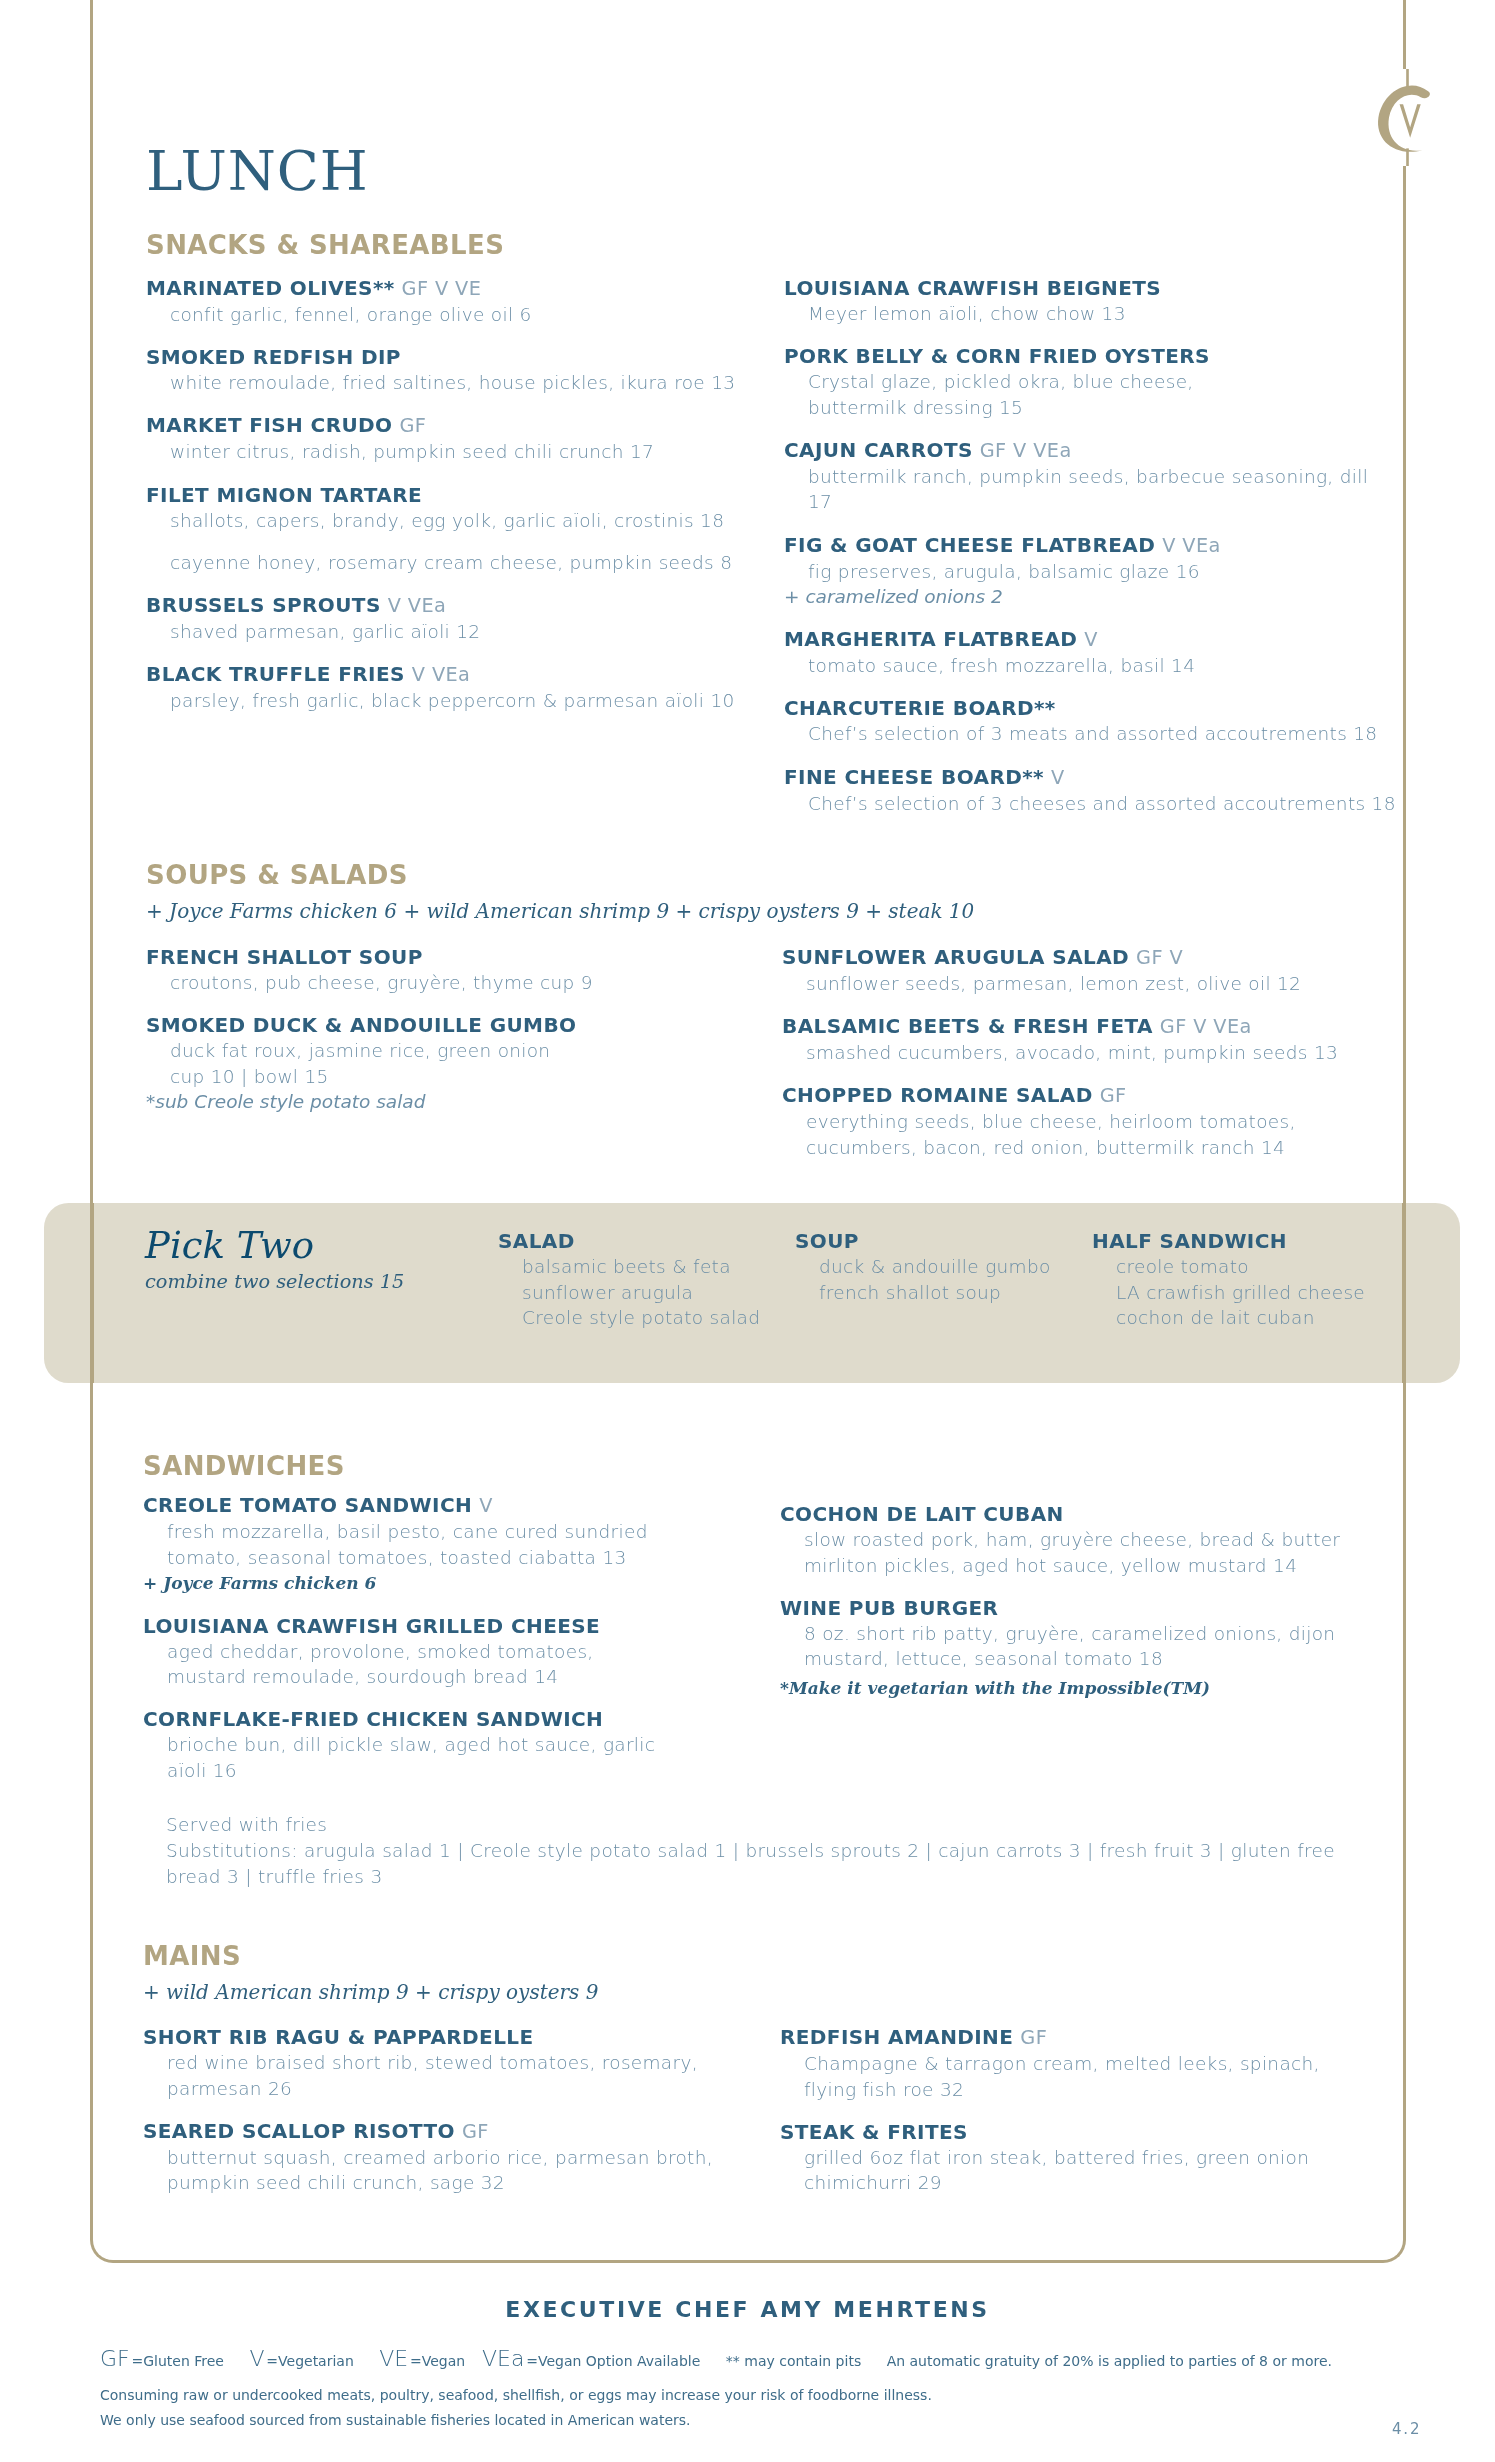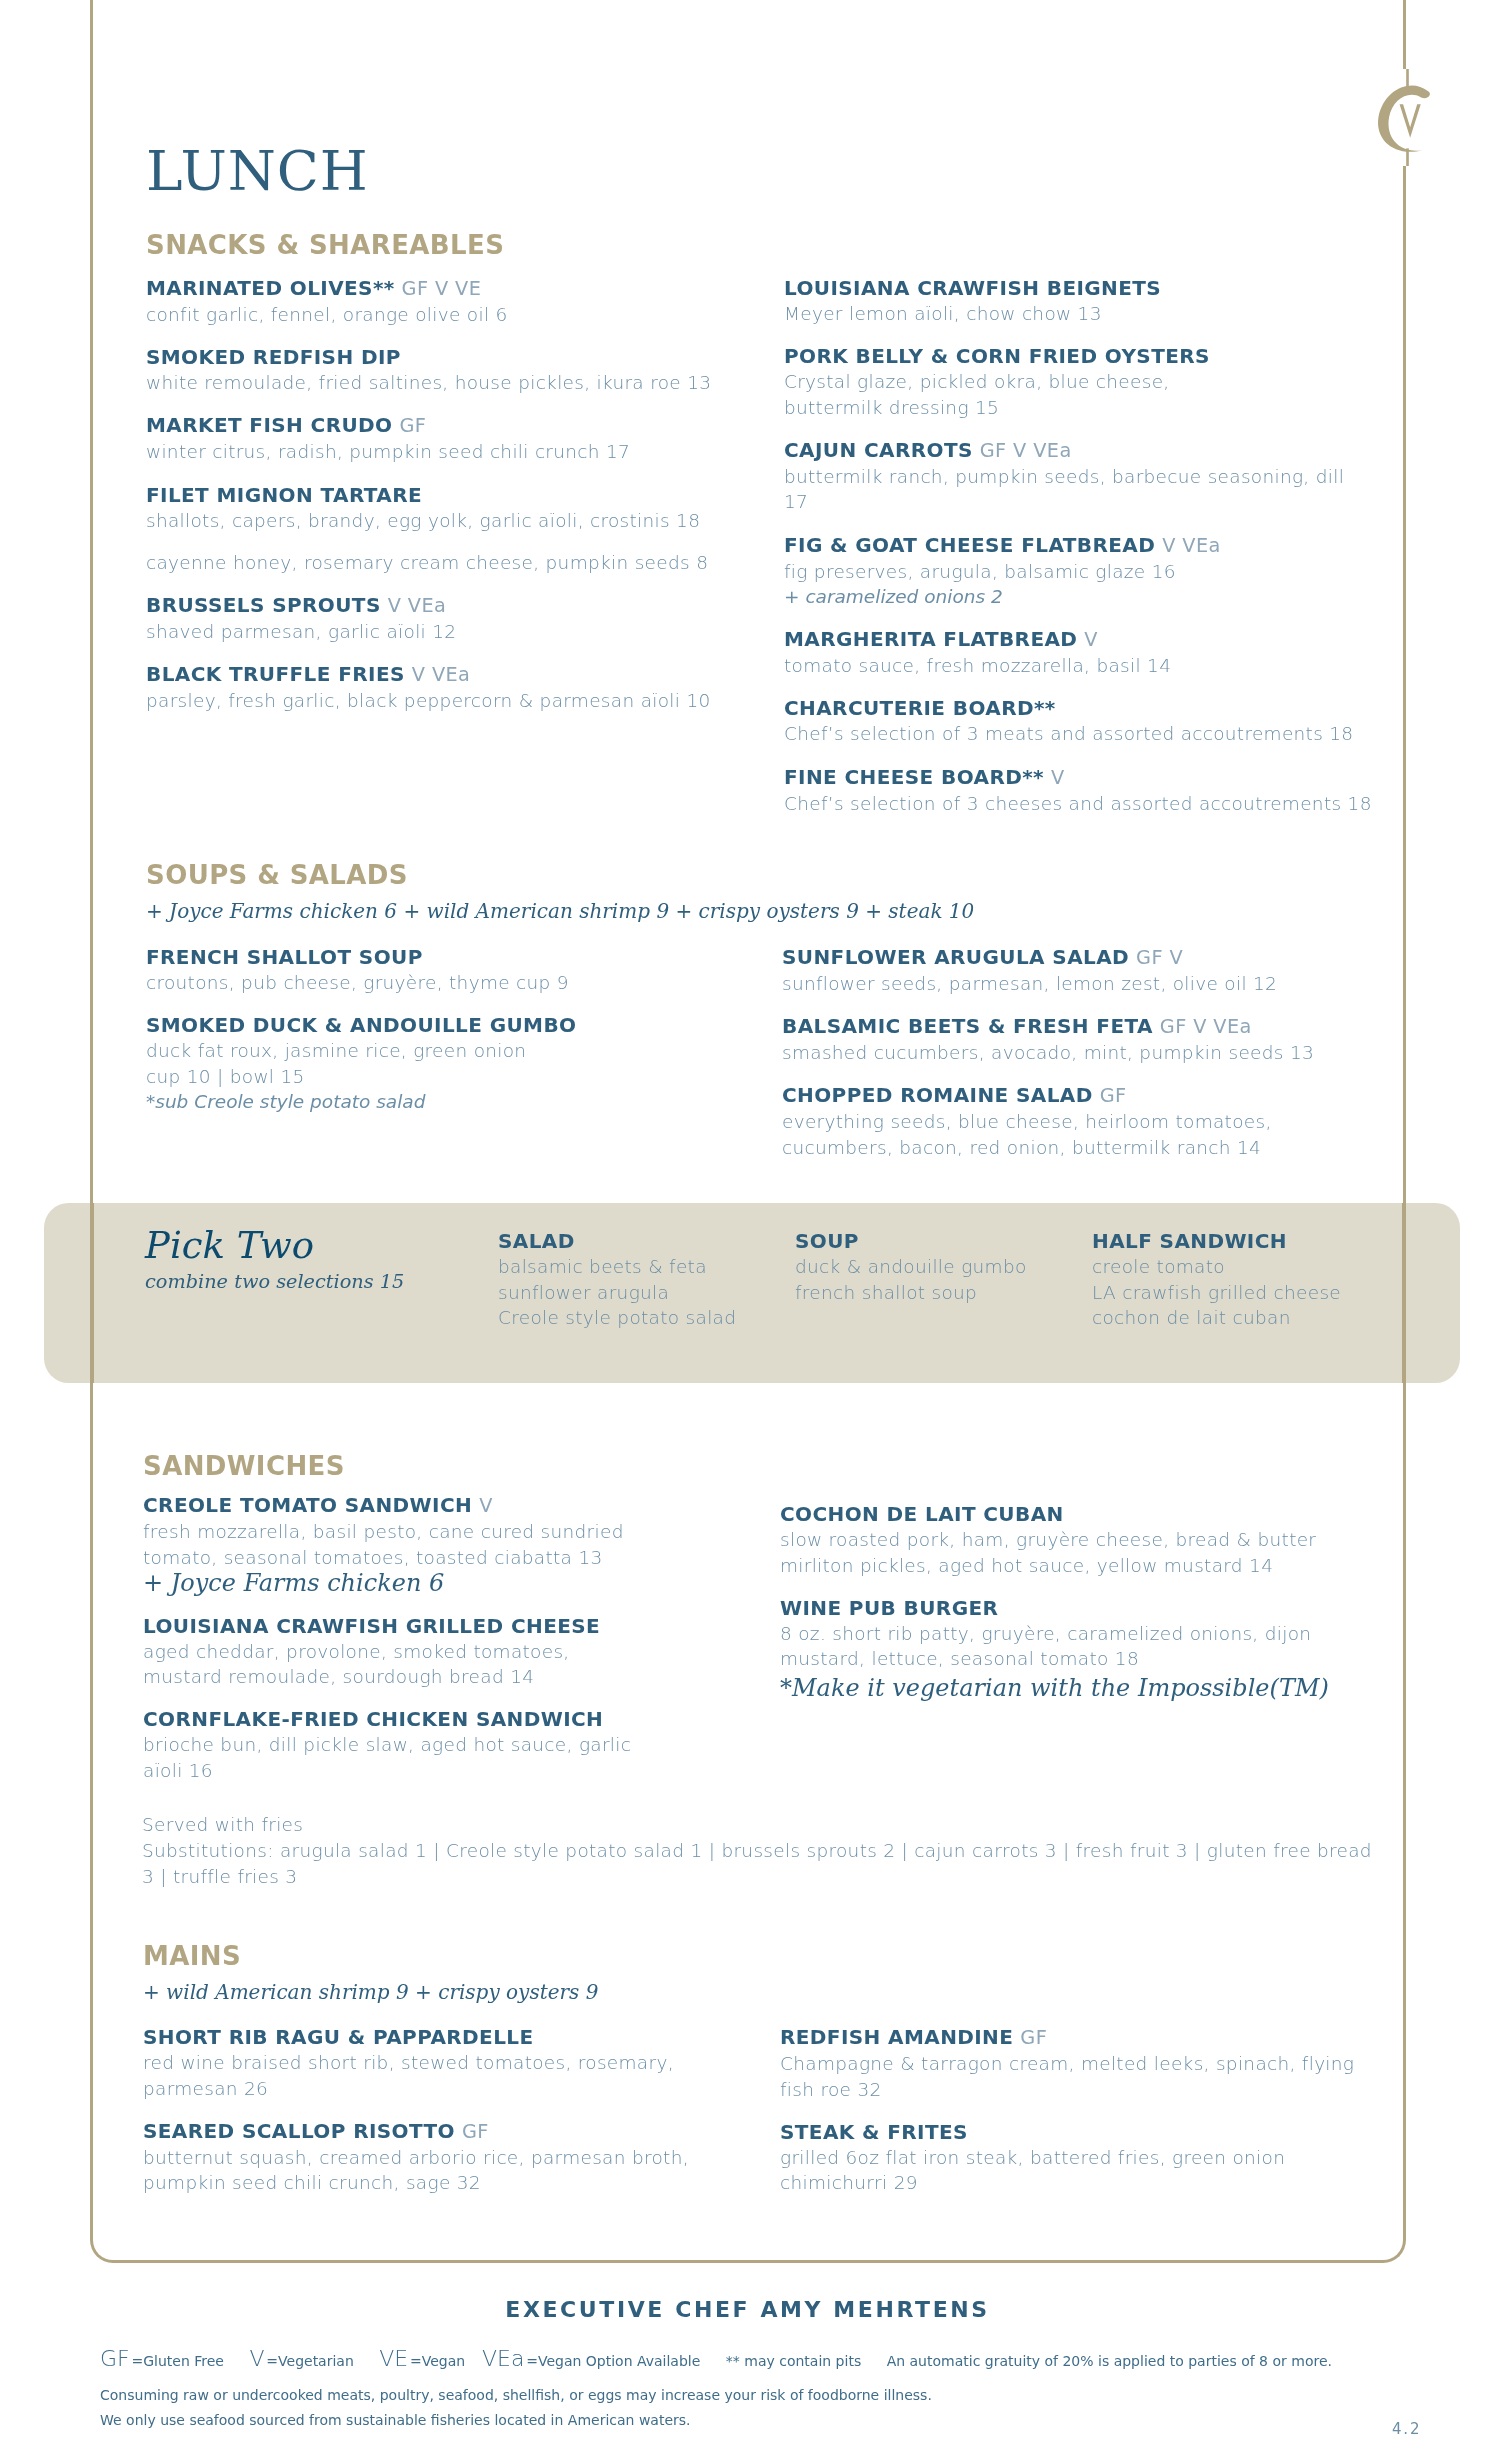--- a/index.html
+++ b/index.html
@@ -26,23 +26,24 @@
   .col { position:absolute; }
   .item { margin-bottom:16.7px; }
   .name {
     font-family:"DejaVu Sans", sans-serif; font-weight:bold; font-size:20px; color:#2f5f7d;
     letter-spacing:0.4px; line-height:26px;
   }
   .tags { font-weight:normal; color:#8ea6b8; margin-left:7px; font-size:19.3px; }
   .desc {
     font-family:"DejaVu Sans", sans-serif; font-size:18.5px; color:#6b8ea6; line-height:25.5px; font-weight:200;
     letter-spacing:0.3px;
+    margin-left:24px;
   }
   .note-i { font-family:"DejaVu Sans", sans-serif; font-style:italic; font-size:18.5px; color:#6b8ea6; line-height:25.5px; }
-  .note-serif { font-family:"DejaVu Serif", serif; font-style:italic; font-size:24px; color:#2f5f7d; line-height:26px; }
+  .note-serif { font-family:"DejaVu Serif", serif; font-style:italic; font-size:17px; color:#2f5f7d; line-height:26px;font-weight:bold; }
   .pick-band {
     position:absolute; left:44px; top:1203px; width:1416px; height:180px; background:#dfdbcc; border-radius:24.6px;
   }
   .pick-vline-l { position:absolute; left:90px; top:1203px; width:3.5px; height:180px; background:#b2a582; }
   .pick-vline-r { position:absolute; left:1402px; top:1203px; width:3.5px; height:180px; background:#b2a582; }
   .pick-title {
     position:absolute; left:145px; top:1224px; font-family:"DejaVu Serif", serif; font-style:italic;
     font-size:37px; color:#0c4a6e;
   }
   .pick-sub {

